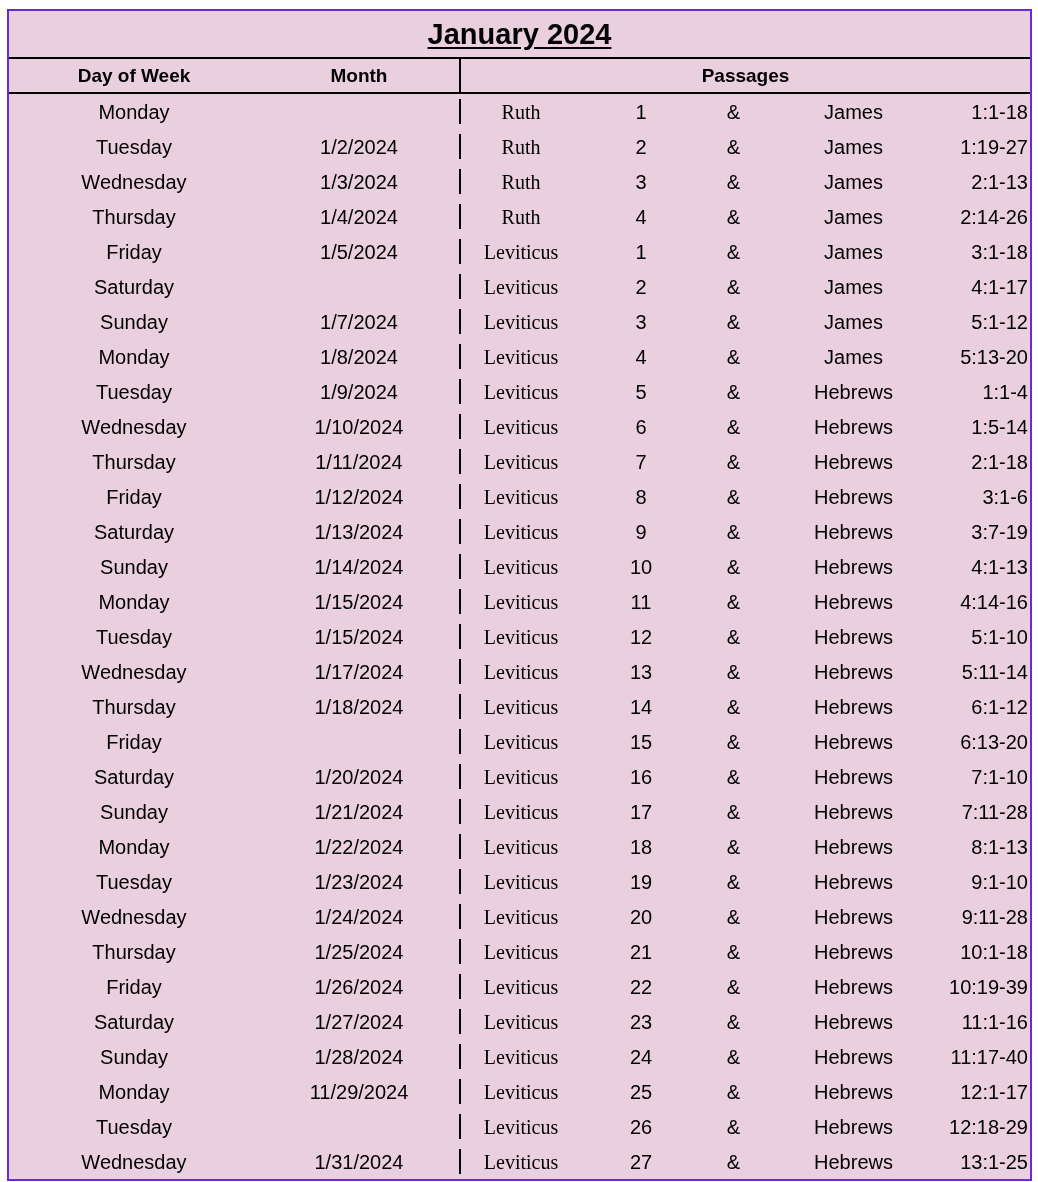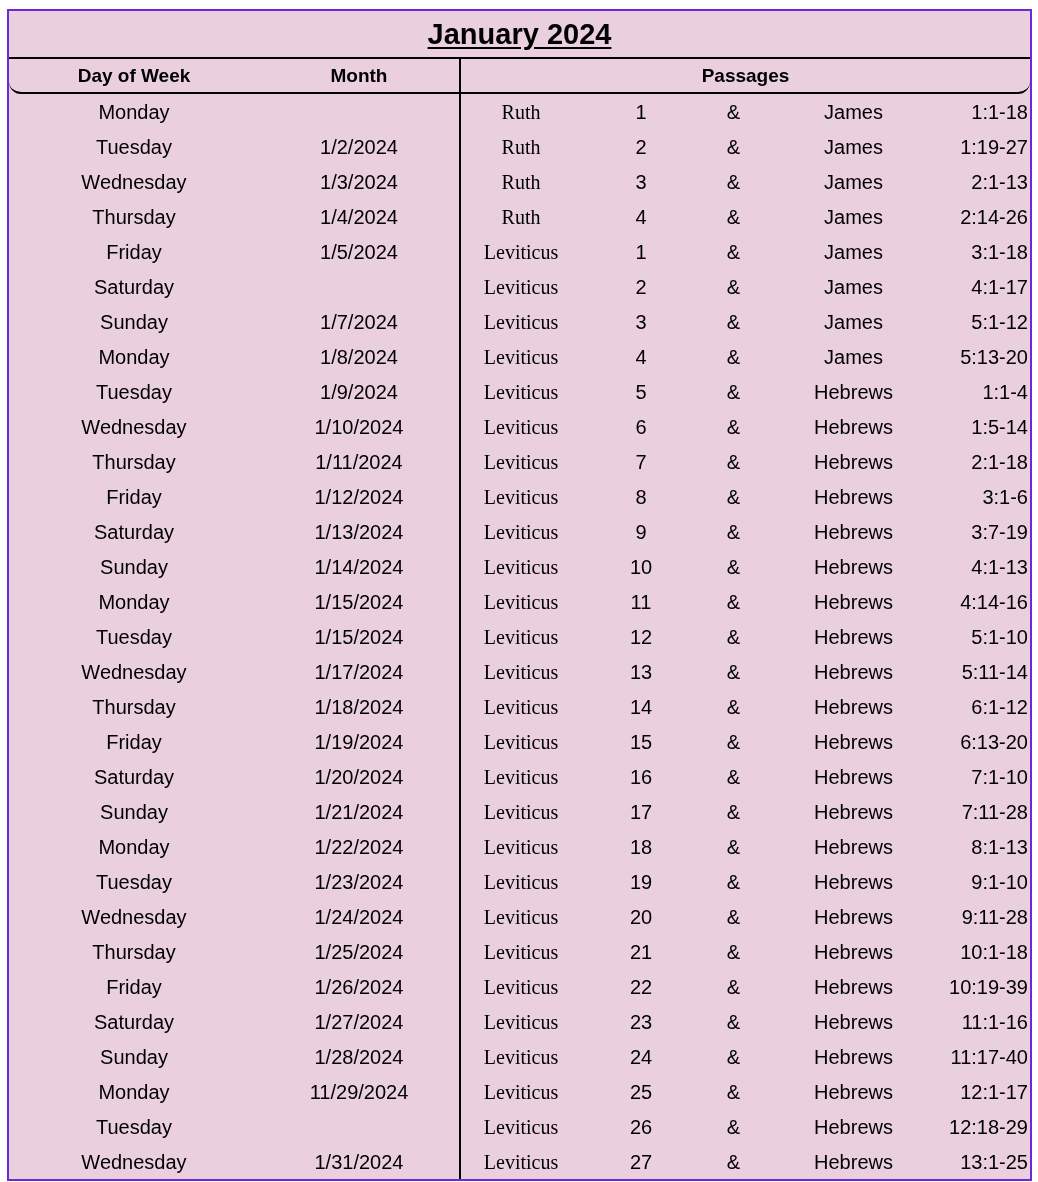--- a/index.html
+++ b/index.html
@@ -9,22 +9,22 @@
       border: 2px solid #6d28d9; background: #ead0de;
     }
     .title-row {
       height: 46px; border-bottom: 2px solid #000;
       display: flex; align-items: center; justify-content: center;
     }
     .title {
       font-size: 29px; font-weight: bold; text-decoration: underline; text-underline-offset: 3px;
     }
     .header-row, .data-row { display: flex; }
-    .header-row { height: 33px; border-bottom: 2px solid #000; border-radius: 12px; }
-    .data-row { height: 35px; }
+    .header-row { height: 33px; border-bottom: 2px solid #000; }
+    .data-row { height: 35px; align-items: center; }
     .c-day { width: 250px; }
     .c-date { width: 200px; }
     .left-block { display: flex; width: 450px; border-right: 2px solid #000; }
     .right-block { display: flex; flex: 1; }
     .cell { display: flex; align-items: center; justify-content: center; font-size: 20px; }
     .header-row .cell { font-weight: bold; font-size: 19px; }
     .p-book1 { width: 120px; font-family: Liberation Serif, serif; }
     .p-ch { width: 120px; }
     .p-amp { width: 65px; }
     .p-book2 { width: 175px; }
@@ -277,21 +277,20 @@
           <div class="cell p-book1">Leviticus</div>
           <div class="cell p-ch">14</div>
           <div class="cell p-amp">&amp;</div>
           <div class="cell p-book2">Hebrews</div>
           <div class="cell p-ref">6:1-12</div>
         </div>
       </div>
       <div class="data-row">
         <div class="left-block">
           <div class="cell c-day">Friday</div>
-          <div class="cell c-date">1/19/2024</div>
         </div>
         <div class="right-block">
           <div class="cell p-book1">Leviticus</div>
           <div class="cell p-ch">15</div>
           <div class="cell p-amp">&amp;</div>
           <div class="cell p-book2">Hebrews</div>
           <div class="cell p-ref">6:13-20</div>
         </div>
       </div>
       <div class="data-row">

